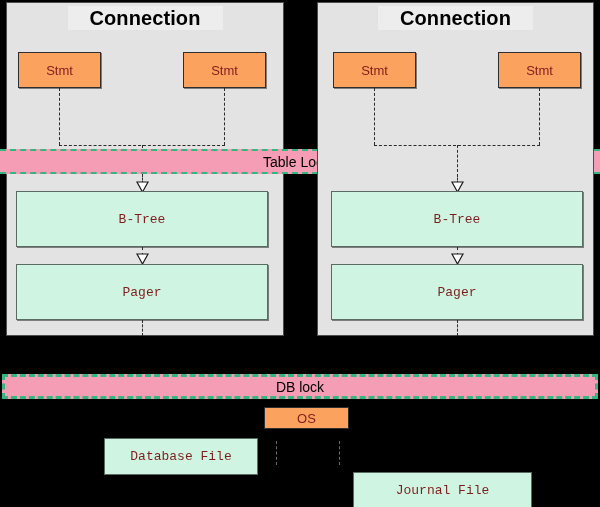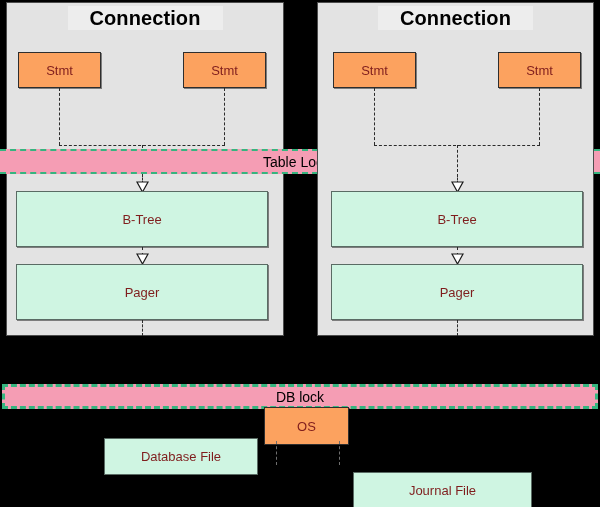--- a/index.html
+++ b/index.html
@@ -52,20 +52,21 @@
     border: 1px solid #3a3a3a;
     box-shadow: 1px 1px 0 rgba(0,0,0,0.45);
   }
   .box.orange {
     background: #FCA25F;
     border-color: #2e2e2e;
   }
   .box.mint {
     background: #CFF5E2;
     border-color: #5a6b64;
+    font-family: Liberation Mono, monospace;
   }
 
   
   .lockbar {
     position: absolute;
     box-sizing: border-box;
     background: #F59DB4;
     display: flex;
     align-items: center;
     justify-content: center;
@@ -169,25 +170,25 @@
   </div>
   <div class="vline" style="left:457px; top:247px; height:9px;"></div>
   <svg style="position:absolute; left:451px; top:253px;" width="13" height="12" viewBox="0 0 13 12">
     <polygon points="1,1 12,1 6.5,11" fill="#ffffff" stroke="#1a1a1a" stroke-width="1.2"></polygon>
   </svg>
   <div class="box mint" style="left:331px; top:264px; width:252px; height:56px;">
     <span>Pager</span>
   </div>
   <div class="vline" style="left:457px; top:320px; height:16px;"></div>
 
-  <div class="lockbar dblock" style="left:2px; top:384px; width:596px; height:25px;">
+  <div class="lockbar dblock" style="left:2px; top:374px; width:596px; height:25px;">
     <span>DB lock</span>
   </div>
 
-  <div class="box orange" style="left:264px; top:407px; width:85px; height:38px;">
+  <div class="box orange" style="left:264px; top:407px; width:85px; height:22px;">
     <span>OS</span>
   </div>
 
   <div class="vline-light" style="left:276px; top:441px; height:24px;"></div>
   <div class="vline-light" style="left:339px; top:441px; height:24px;"></div>
 
   <div class="box mint" style="left:104px; top:438px; width:154px; height:37px;">
     <span>Database File</span>
   </div>
   <div class="box mint" style="left:353px; top:472px; width:179px; height:37px;">

